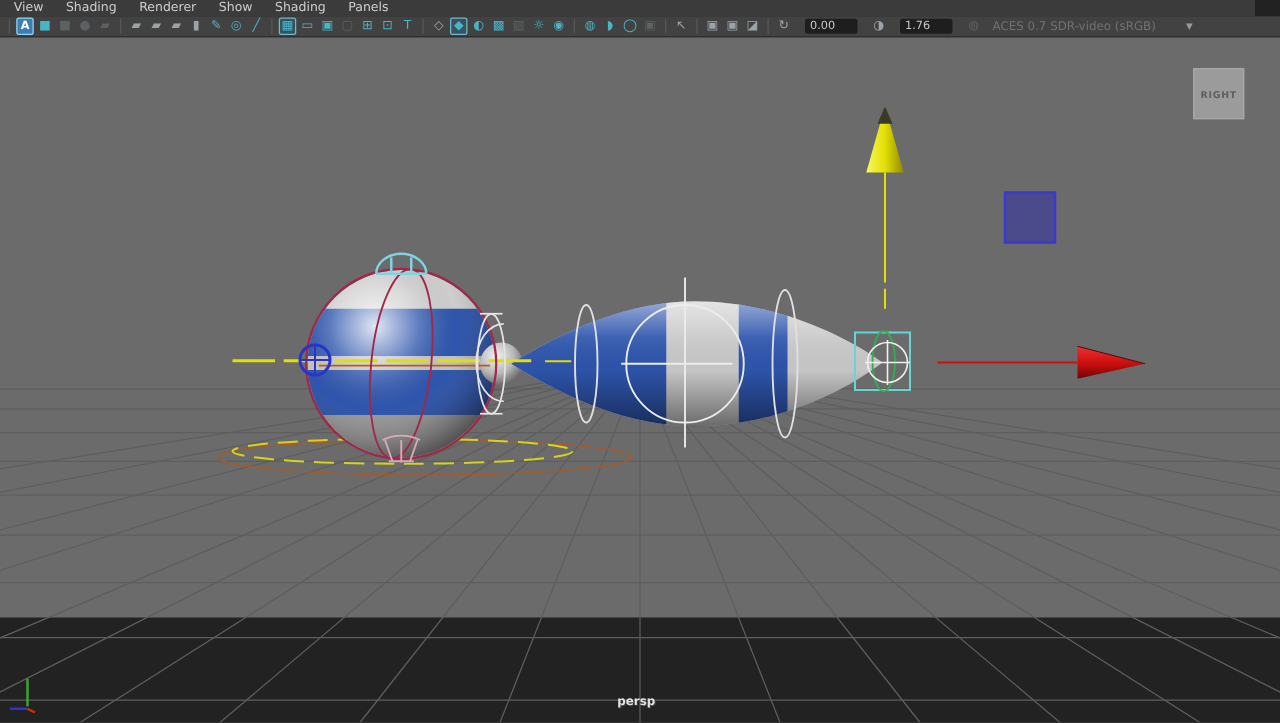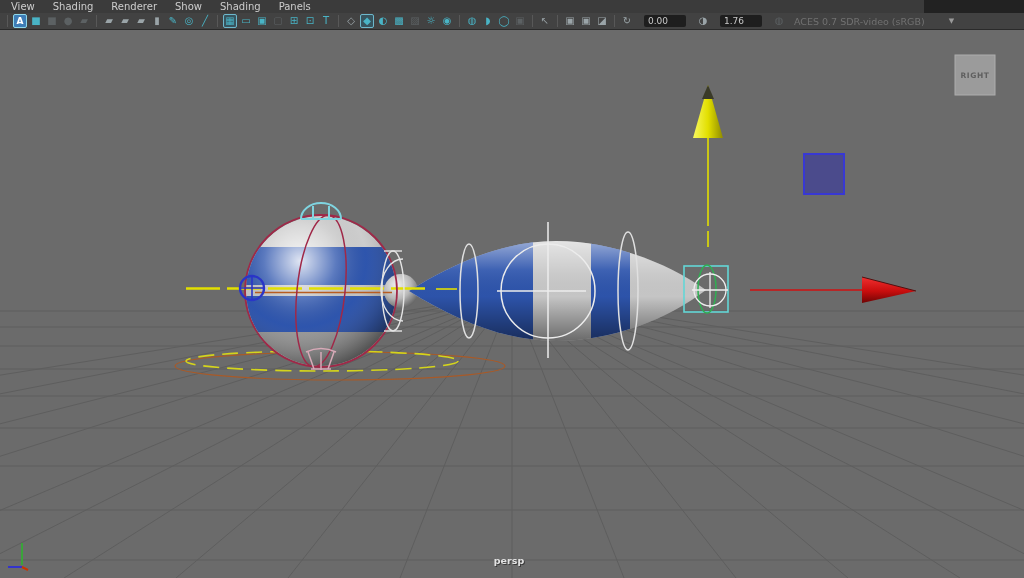--- a/index.html
+++ b/index.html
@@ -1,19 +1,19 @@
 <!DOCTYPE html>
 <html><head>
 <meta charset="utf-8">
 <style>
   html,body{margin:0;padding:0;background:#222;}
   #app{position:relative;width:1024px;height:578px;overflow:hidden;
        font-family:"DejaVu Sans",sans-serif;user-select:none;}
   
-  .menubar{position:absolute;left:0;top:0;width:924px;height:13px;
+  .menubar{position:absolute;left:0;top:0;width:1004px;height:13px;
            background:#3b3b3b;display:flex;align-items:center;padding-left:2px;box-sizing:border-box;}
   .menubar .cell{font-size:10px;line-height:13px;color:#cdcdcd;padding:0 9px;white-space:nowrap;}
   .toolbar{position:absolute;left:0;top:13px;width:1024px;height:17px;background:#424242;
            border-bottom:1px solid #2a2a2a;display:flex;align-items:center;
            padding-left:4px;box-sizing:border-box;gap:2px;}
   .toolbar .cell{flex:none;}
   .toolbar .icon{width:14px;height:14px;line-height:14px;text-align:center;
                  font-size:10px;border-radius:2px;color:#9aa4a8;}
   .toolbar .icon.teal{color:#49b4c6;}
   .toolbar .icon.gray{color:#9aa4a8;}
@@ -21,21 +21,21 @@
   .toolbar .icon.badge{background:#3d7cb5;border:1px solid #8fd8ea;color:#fff;
                        font-weight:bold;font-size:9px;width:12px;height:12px;line-height:12px;}
   .toolbar .icon.active-box{background:#37545e;border:1px solid #6db8cc;
                             width:12px;height:12px;line-height:12px;}
   .toolbar .sep{width:1px;height:12px;background:#585858;margin:0 3px;}
   .toolbar .field{width:34px;height:12px;line-height:12px;background:#1e1e1e;
                   color:#c8c8c8;font-size:9px;padding:0 4px;border-radius:2px;margin:0 8px;}
   .toolbar .label{color:#717171;font-size:9.5px;margin-left:6px;white-space:nowrap;}
   .toolbar .caret{color:#9a9a9a;font-size:7px;margin-left:22px;}
   
-  #viewport{position:absolute;left:0;top:30px;width:1024px;height:548px;background:#6b6b6b;}
+  #viewport{position:absolute;left:0;top:30px;width:1024px;height:464px;background:#6b6b6b;}
   svg{display:block;}
 </style>
 </head>
 <body>
 
 <div id="app">
 
   <div class="menubar">
 
   <span class="cell menu-item">View</span>

